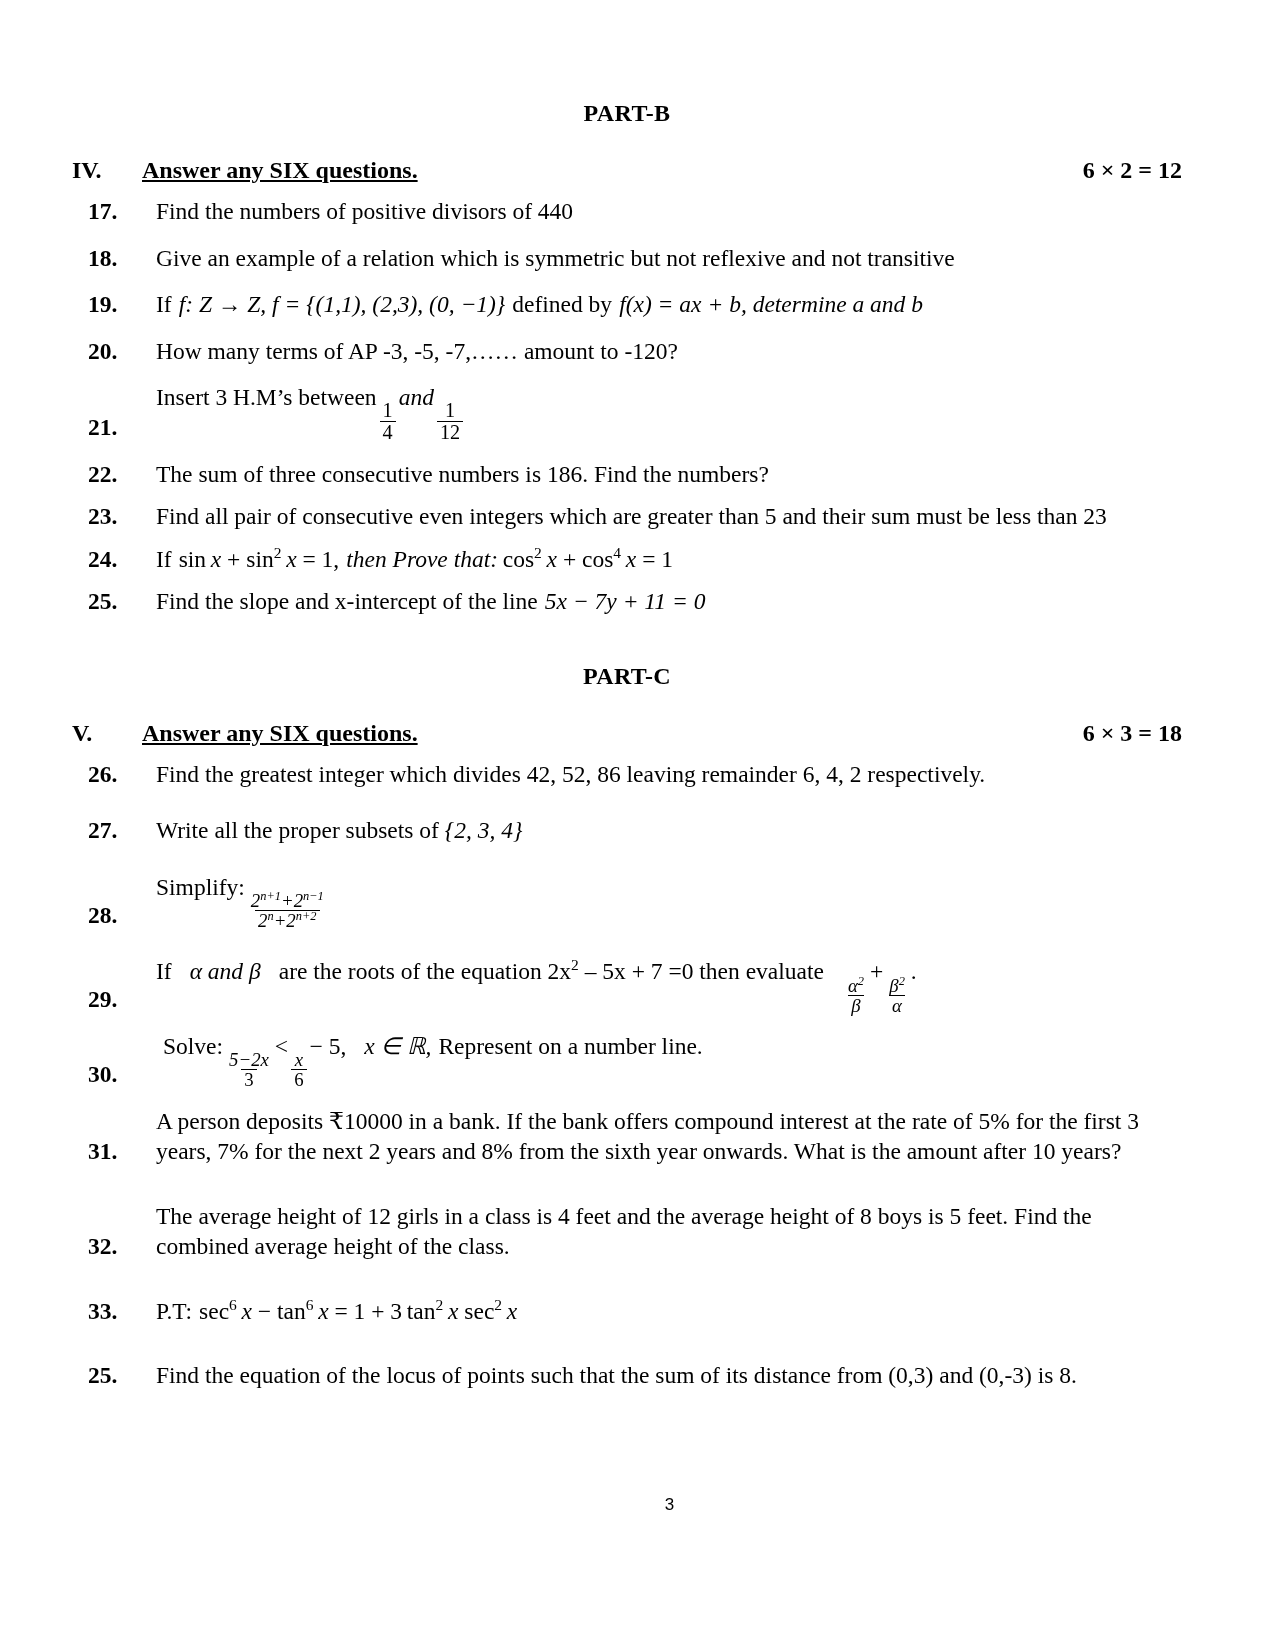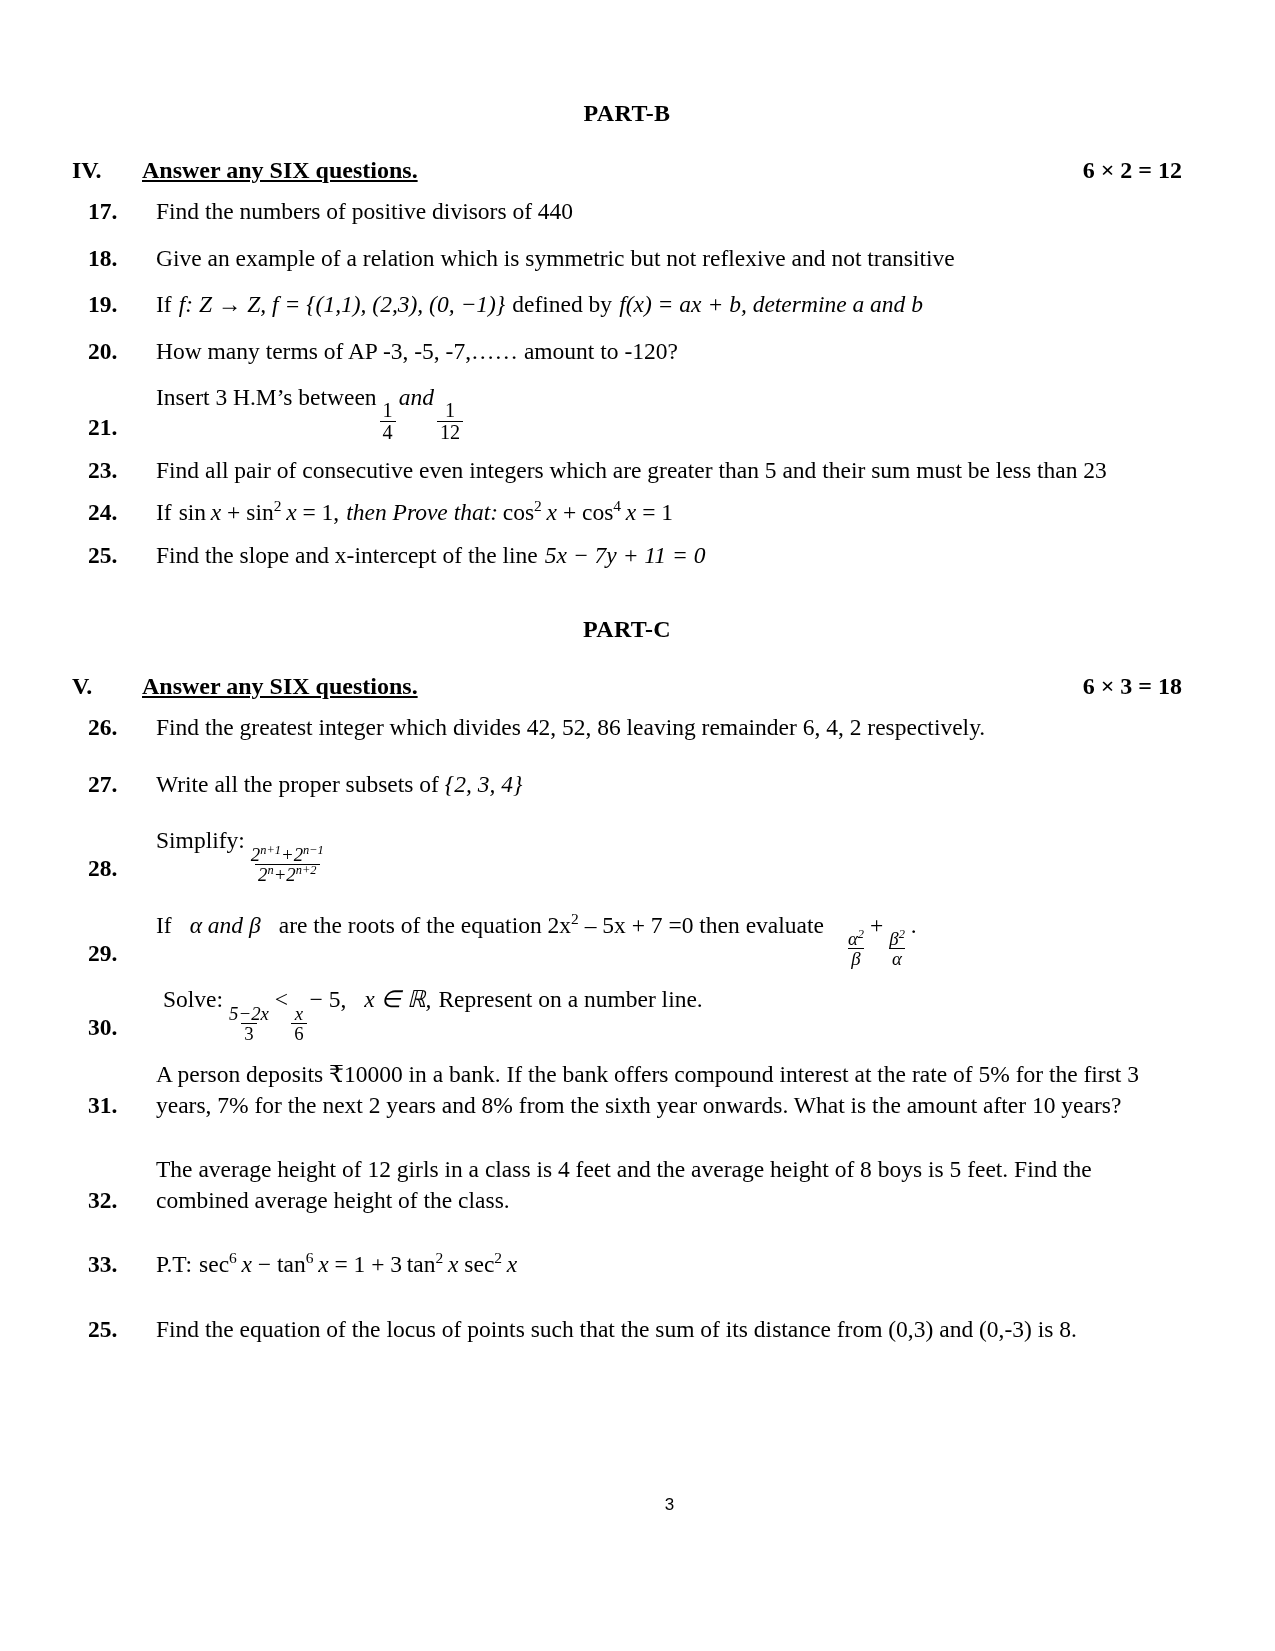--- a/index.html
+++ b/index.html
@@ -173,20 +173,24 @@
         <span>Insert 3 H.M’s between</span><span class="frac big">
             <span class="nu mn">1</span>
             <span class="de mn">4</span>
           </span><span class="mit">and</span><span class="frac big">
             <span class="nu mn">1</span>
             <span class="de mn">12</span>
           </span>
       </span>
     </div>
 
+    <div class="q gap-sm">
+      <span class="num">22.</span>
+      <span class="body">The sum of three consecutive numbers is 186. Find the numbers?</span>
+    </div>
 
     <div class="q">
       <span class="num">23.</span>
       <span class="body">Find all pair of consecutive even integers which are greater than 5 and their sum must be less than 23</span>
     </div>
 
     <div class="q">
       <span class="num">24.</span>
       <span class="body">
         <span>If</span><span class="sp"></span><span class="mop">sin <span class="mi">x</span> + sin<sup>2</sup> <span class="mi">x</span> = 1,</span><span class="sp"></span><span class="mit">then Prove that:</span><span class="mop"> cos<sup>2</sup> <span class="mi">x</span> + cos<sup>4</sup> <span class="mi">x</span> = 1</span>

